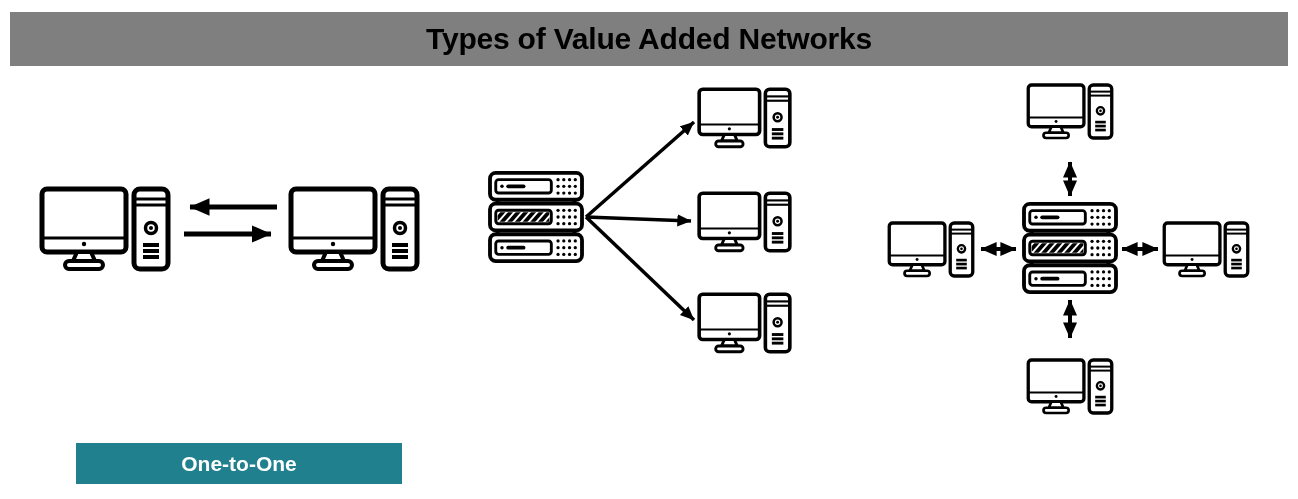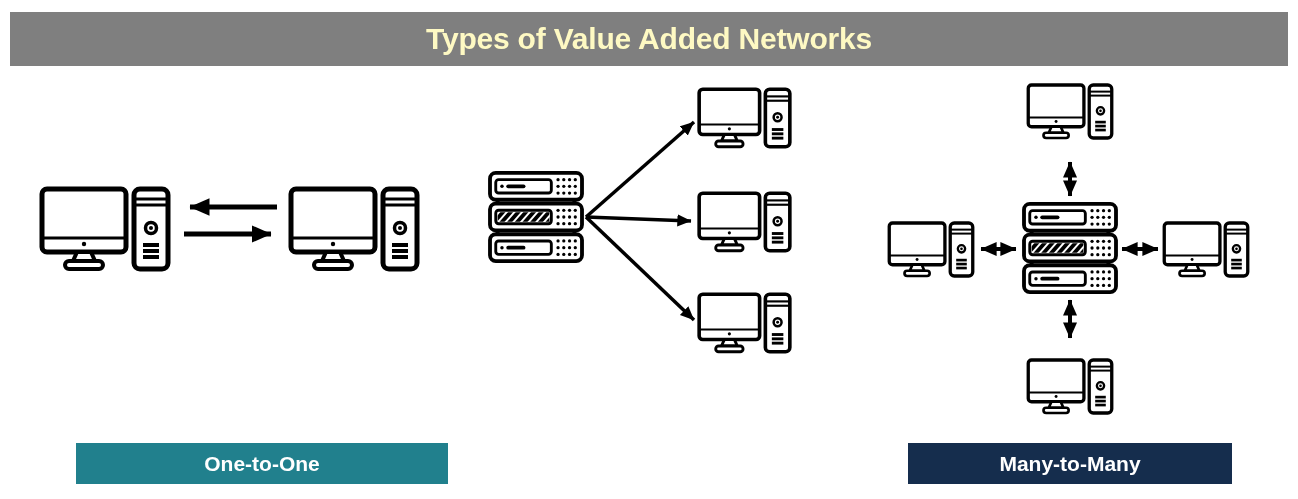--- a/index.html
+++ b/index.html
@@ -5,21 +5,21 @@
   html,body{margin:0;padding:0;background:#ffffff;}
   #canvas{
     position:relative;width:1298px;height:499px;background:#ffffff;overflow:hidden;
     font-family:"Liberation Sans",sans-serif;
   }
   .banner{
     position:absolute;left:10px;top:12px;width:1278px;height:54px;
     display:flex;align-items:center;justify-content:center;
   }
   .banner .title{
-    color:#fef9c3;font-size:30px;font-weight:700;letter-spacing:-0.2px;
+    color:#000000;font-size:30px;font-weight:700;letter-spacing:-0.2px;
   }
   .icon{position:absolute;}
   #arrows{position:absolute;left:0;top:0;width:1298px;height:499px;pointer-events:none;}
   .label-bar{
     position:absolute;top:443px;height:41px;
     display:flex;align-items:center;justify-content:center;
   }
   .label-bar span{color:#ffffff;font-weight:700;font-size:21px;}
   .defs-hidden{position:absolute;width:0;height:0;overflow:hidden;}
 </style>
@@ -174,20 +174,17 @@
       <line x1="586" y1="217" x2="694" y2="320" marker-end="url(#ah)"></line>
     </g>
     <g stroke="#000" stroke-width="4">
       <line x1="1070" y1="162" x2="1070" y2="196" marker-start="url(#ahs)" marker-end="url(#ah)"></line>
       <line x1="1070" y1="300" x2="1070" y2="338" marker-start="url(#ahs)" marker-end="url(#ah)"></line>
       <line x1="981" y1="249" x2="1016" y2="249" marker-start="url(#ahs)" marker-end="url(#ah)"></line>
       <line x1="1122" y1="249" x2="1158" y2="249" marker-start="url(#ahs)" marker-end="url(#ah)"></line>
     </g>
   </svg>
 
-  <div class="label-bar" style="left: 76px; width: 372px; background-color: rgb(33, 128, 141);">
+  <div class="label-bar" style="left: 76px; width: 326px; background-color: rgb(33, 128, 141);">
     <span>One-to-One</span>
-  </div>
-  <div class="label-bar" style="left: 908px; width: 324px; background-color: rgb(21, 45, 77);">
-    <span>Many-to-Many</span>
   </div>
 
 </div>
 
 </body></html>

